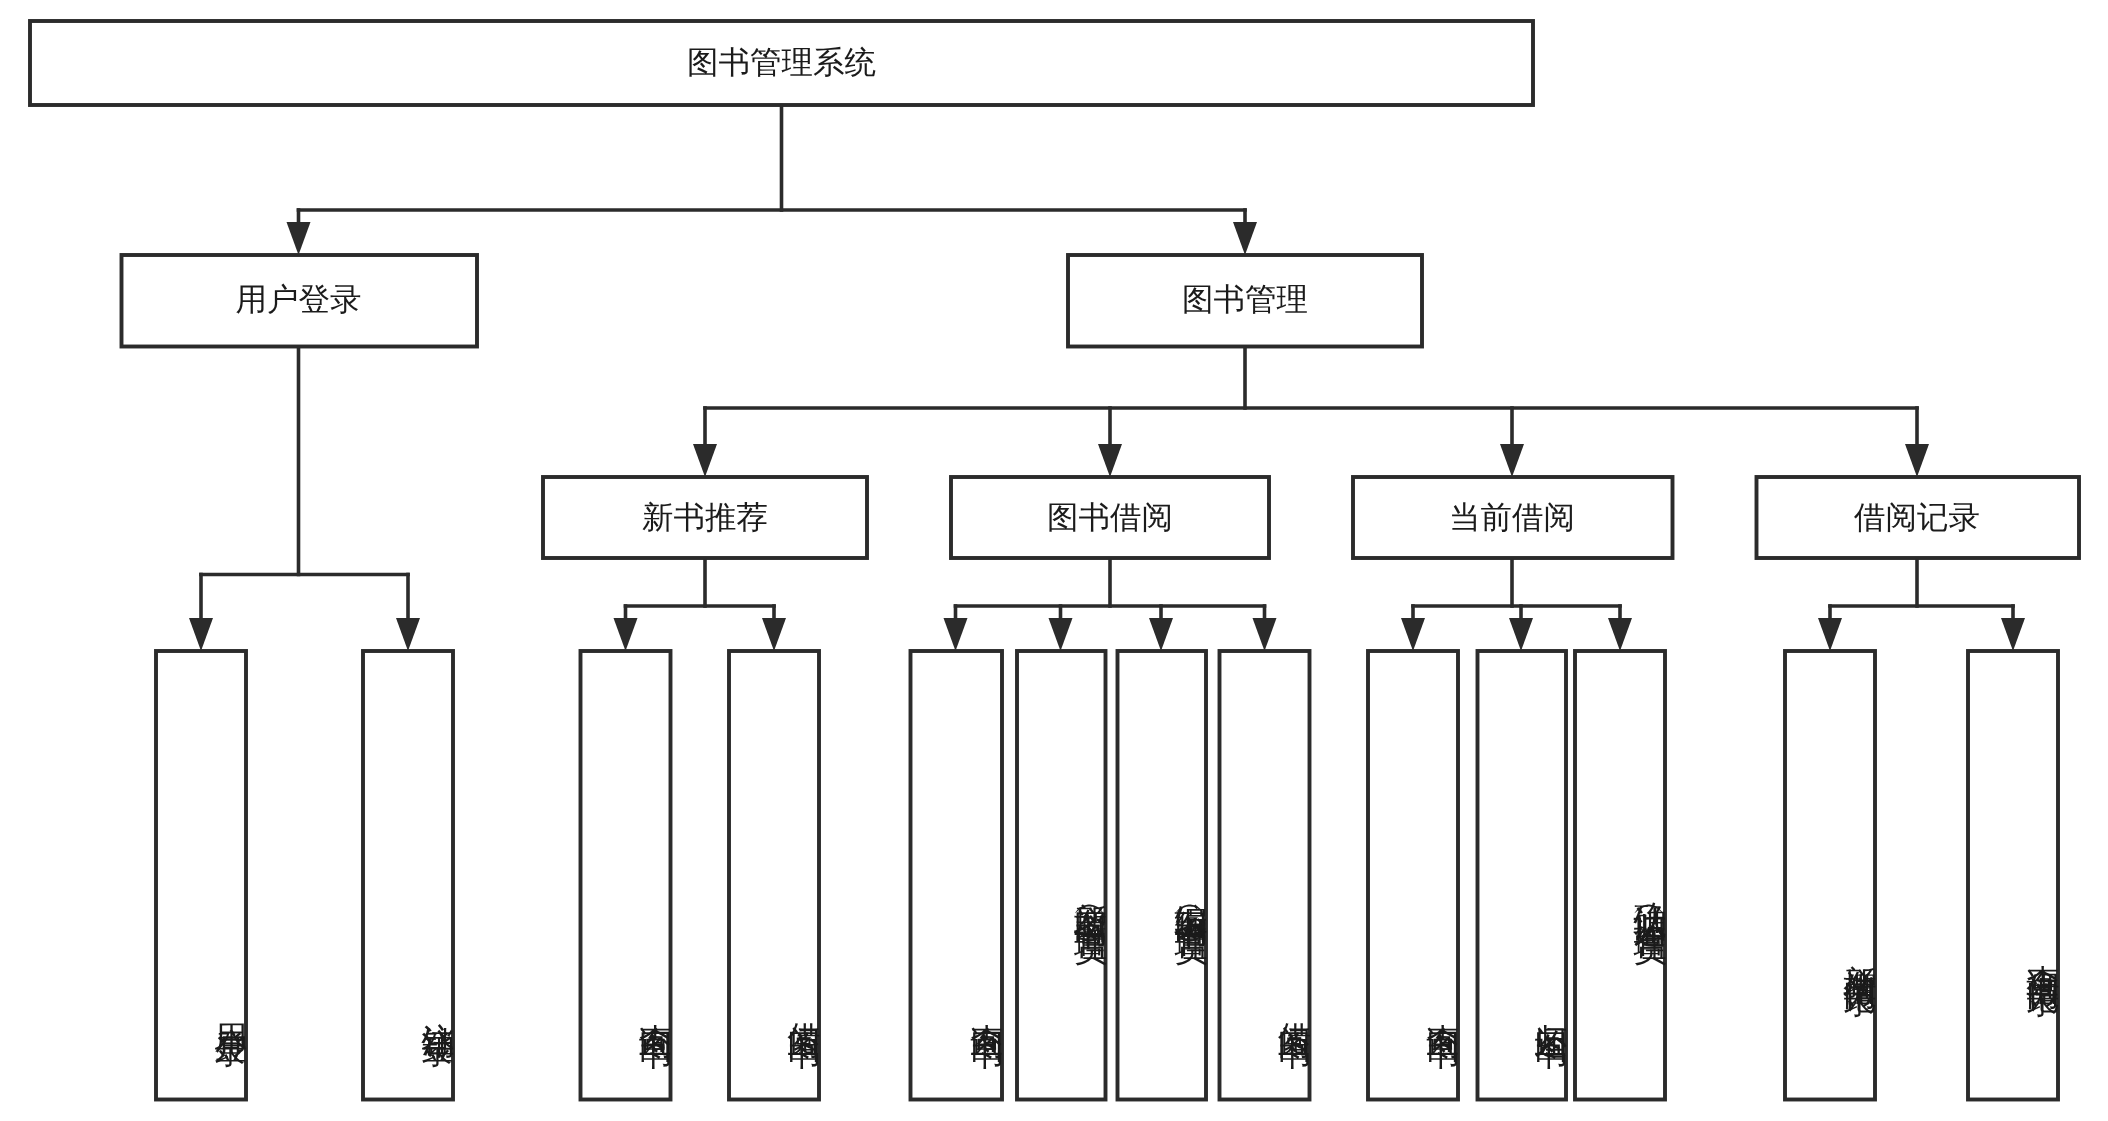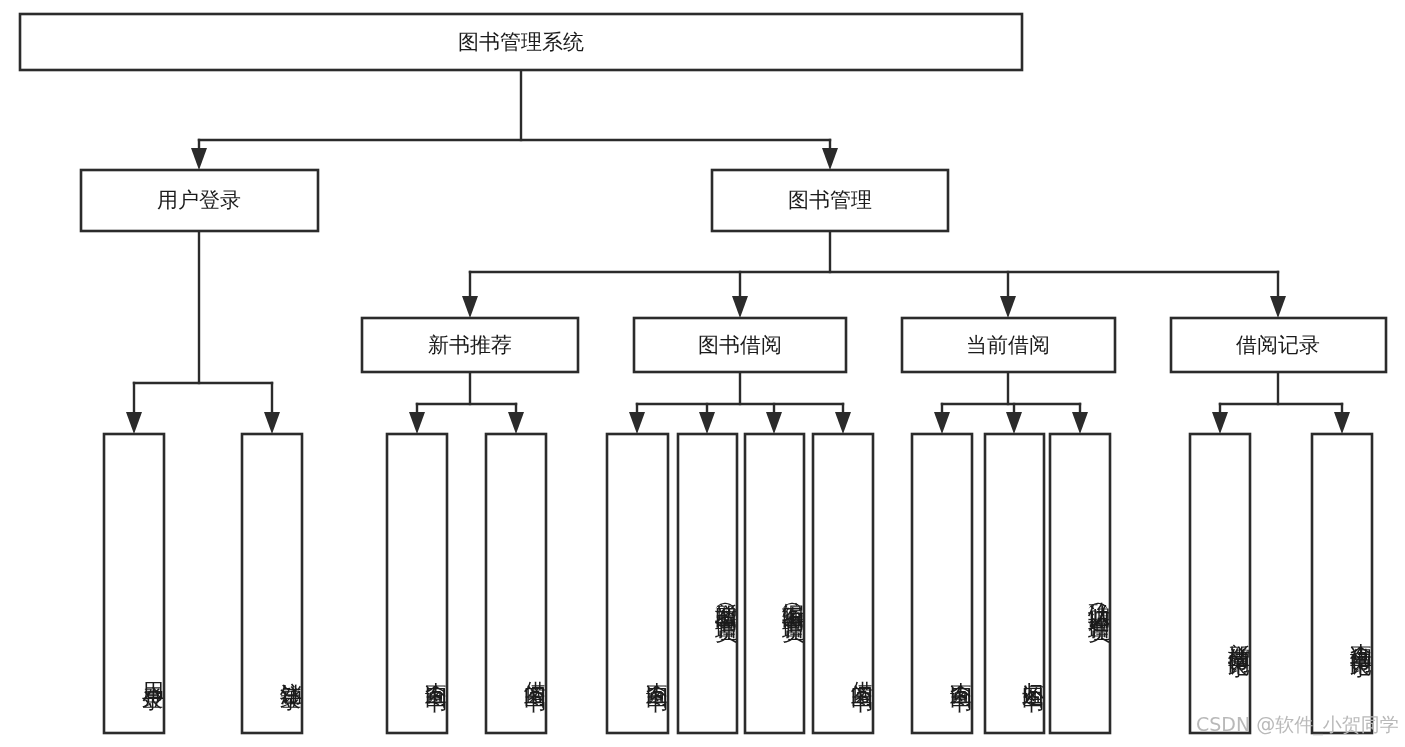--- a/index.html
+++ b/index.html
@@ -195,15 +195,14 @@
   <div class="leaf-label-wrap" style="left:607px; top:434px; width:61px; height:299px; padding-top:86px;">查询图书</div>
   <div class="leaf-label-wrap" style="left:678px; top:434px; width:59px; height:299px; padding-top:14px;">新增图书（管理员）</div>
   <div class="leaf-label-wrap" style="left:745px; top:434px; width:59px; height:299px; padding-top:14px;">编辑图书（管理员）</div>
   <div class="leaf-label-wrap" style="left:813px; top:434px; width:60px; height:299px; padding-top:86px;">借阅图书</div>
   <div class="leaf-label-wrap" style="left:912px; top:434px; width:60px; height:299px; padding-top:86px;">查询图书</div>
   <div class="leaf-label-wrap" style="left:985px; top:434px; width:59px; height:299px; padding-top:86px;">归还图书</div>
   <div class="leaf-label-wrap" style="left:1050px; top:434px; width:60px; height:299px; padding-top:14px;">确认归还（管理员）</div>
   <div class="leaf-label-wrap" style="left:1190px; top:434px; width:60px; height:299px; padding-top:50px;">新增借阅记录</div>
   <div class="leaf-label-wrap" style="left:1312px; top:434px; width:60px; height:299px; padding-top:50px;">查询借阅记录</div>
 
-  <div class="watermark" style="left:1196px; top:712px;">CSDN @软件_小贺同学</div>
 
 </div>
 
 </body></html>

